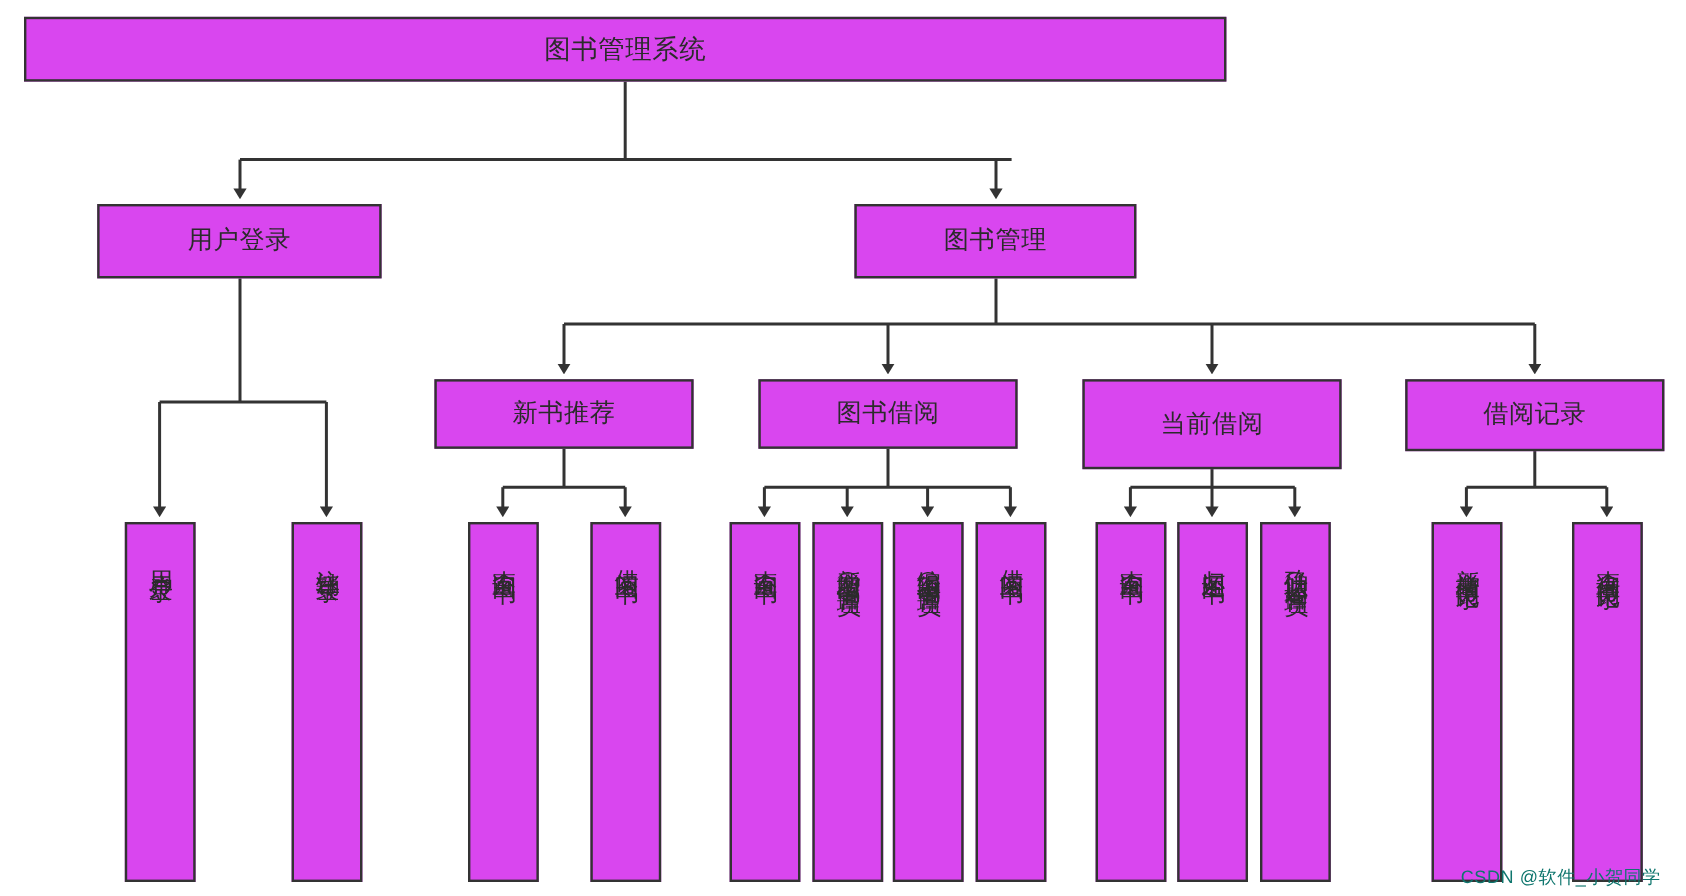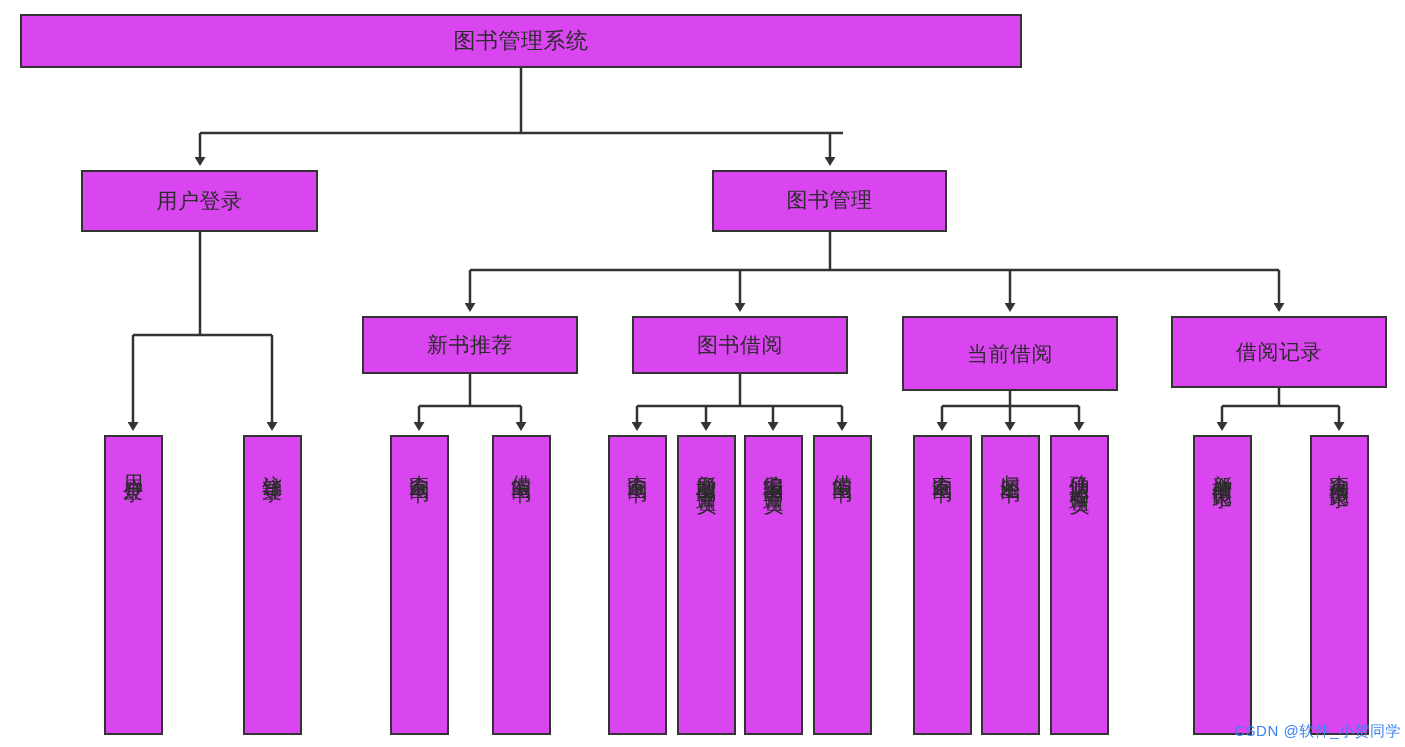--- a/index.html
+++ b/index.html
@@ -54,24 +54,24 @@
     padding-top: 22px;
   }
   .node.vertical .label {
     writing-mode: vertical-rl;
     text-orientation: upright;
     font-size: 20px;
     letter-spacing: 3px;
   }
   #watermark {
     position: absolute;
-    right: 4px;
+    right: 21px;
     bottom: 6px;
     font-size: 15px;
-    color: #3b82f6;
+    color: #0f766e;
     letter-spacing: 0.5px;
     z-index: 3;
     white-space: nowrap;
   }
 </style>
 </head>
 <body>
 
 <div id="canvas">
 
@@ -125,34 +125,34 @@
     </g>
   </svg>
 
   <div class="node root horizontal" style="left:20px; top:14px; width:1002px; height:54px;">
     <span class="label">图书管理系统</span>
   </div>
 
   <div class="node horizontal" style="left:81px; top:170px; width:237px; height:62px;">
     <span class="label">用户登录</span>
   </div>
-  <div class="node horizontal" style="left:712px; top:170px; width:235px; height:62px;font-family:Liberation Serif, serif;">
+  <div class="node horizontal" style="left:712px; top:170px; width:235px; height:62px;">
     <span class="label">图书管理</span>
   </div>
 
   <div class="node horizontal" style="left:632px; top:316px; width:216px; height:58px;">
     <span class="label">图书借阅</span>
   </div>
   <div class="node horizontal" style="left:362px; top:316px; width:216px; height:58px;">
     <span class="label">新书推荐</span>
   </div>
   <div class="node horizontal" style="left:902px; top:316px; width:216px; height:75px;">
     <span class="label">当前借阅</span>
   </div>
-  <div class="node horizontal" style="left:1171px; top:316px; width:216px; height:72px;">
+  <div class="node horizontal" style="left:1171px; top:316px; width:216px; height:60px;">
     <span class="label">借阅记录</span>
   </div>
 
   <div class="node vertical" style="left:104px; top:435px; width:59px; height:300px;">
     <span class="label">用户登录</span>
   </div>
   <div class="node vertical" style="left:243px; top:435px; width:59px; height:300px;">
     <span class="label">注销登录</span>
   </div>
 

